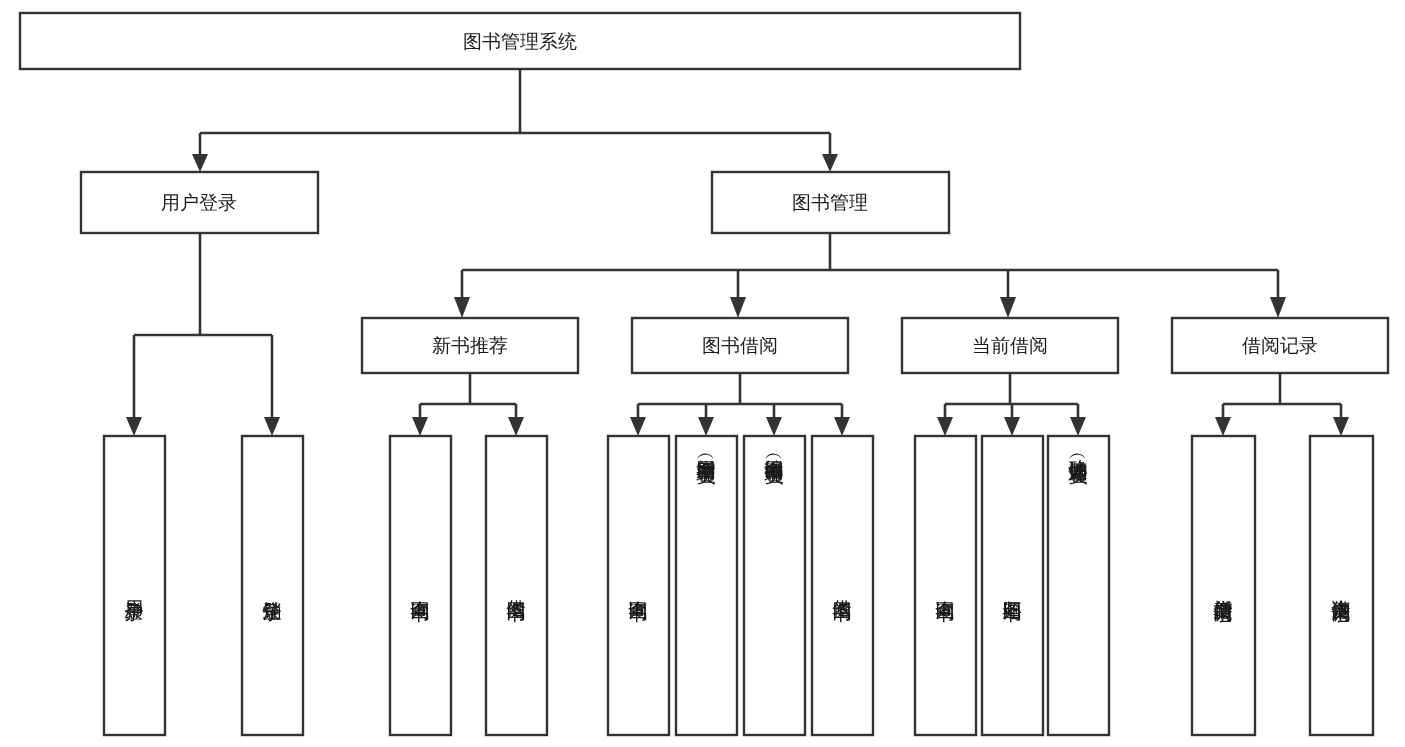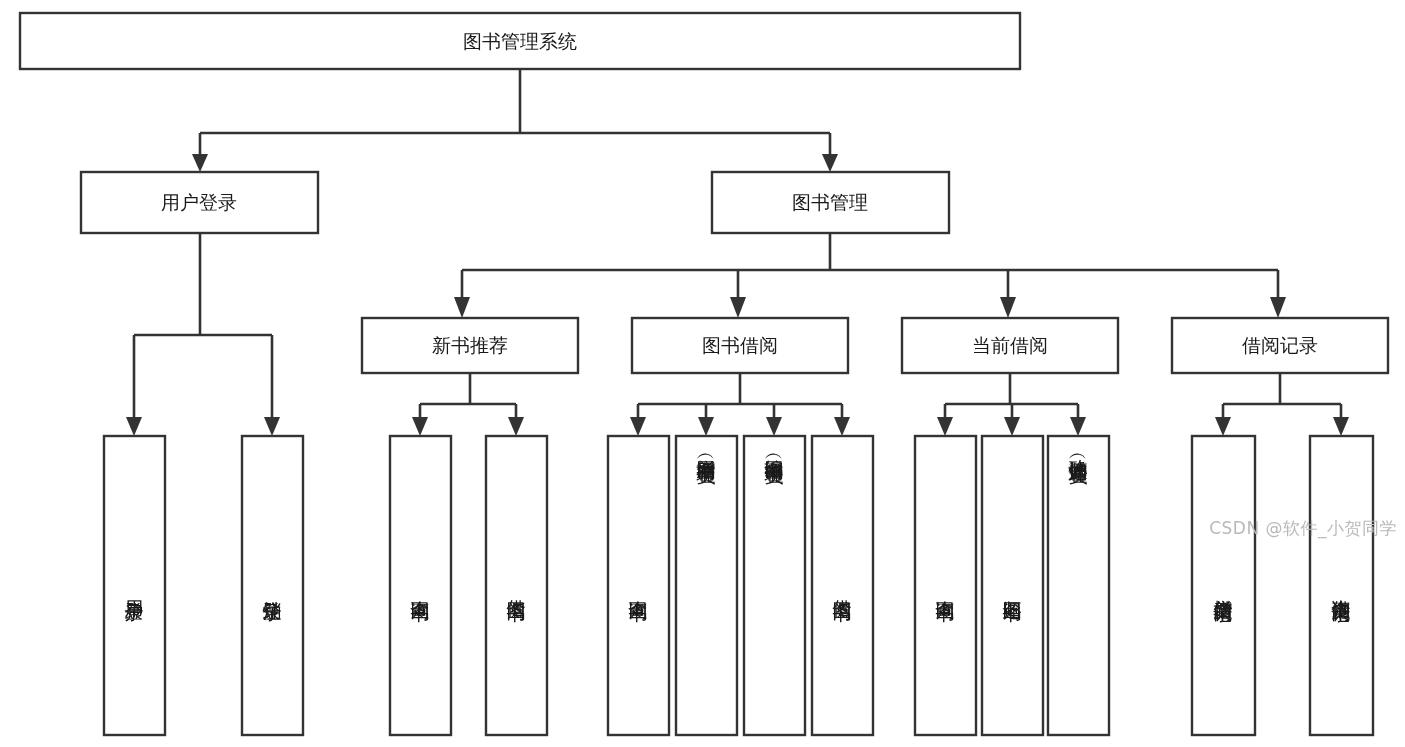--- a/index.html
+++ b/index.html
@@ -270,14 +270,13 @@
       </foreignObject>
 
       <foreignObject x="1310" y="452" width="63" height="270">
         <div xmlns="http://www.w3.org/1999/xhtml" class="vlabel-wrap centered">
           <span class="node-label-v">查询借阅记录</span>
         </div>
       </foreignObject>
     </g>
   </svg>
 
-  <div class="watermark">CSDN @软件_小贺同学</div>
 </div>
 
 </body></html>

